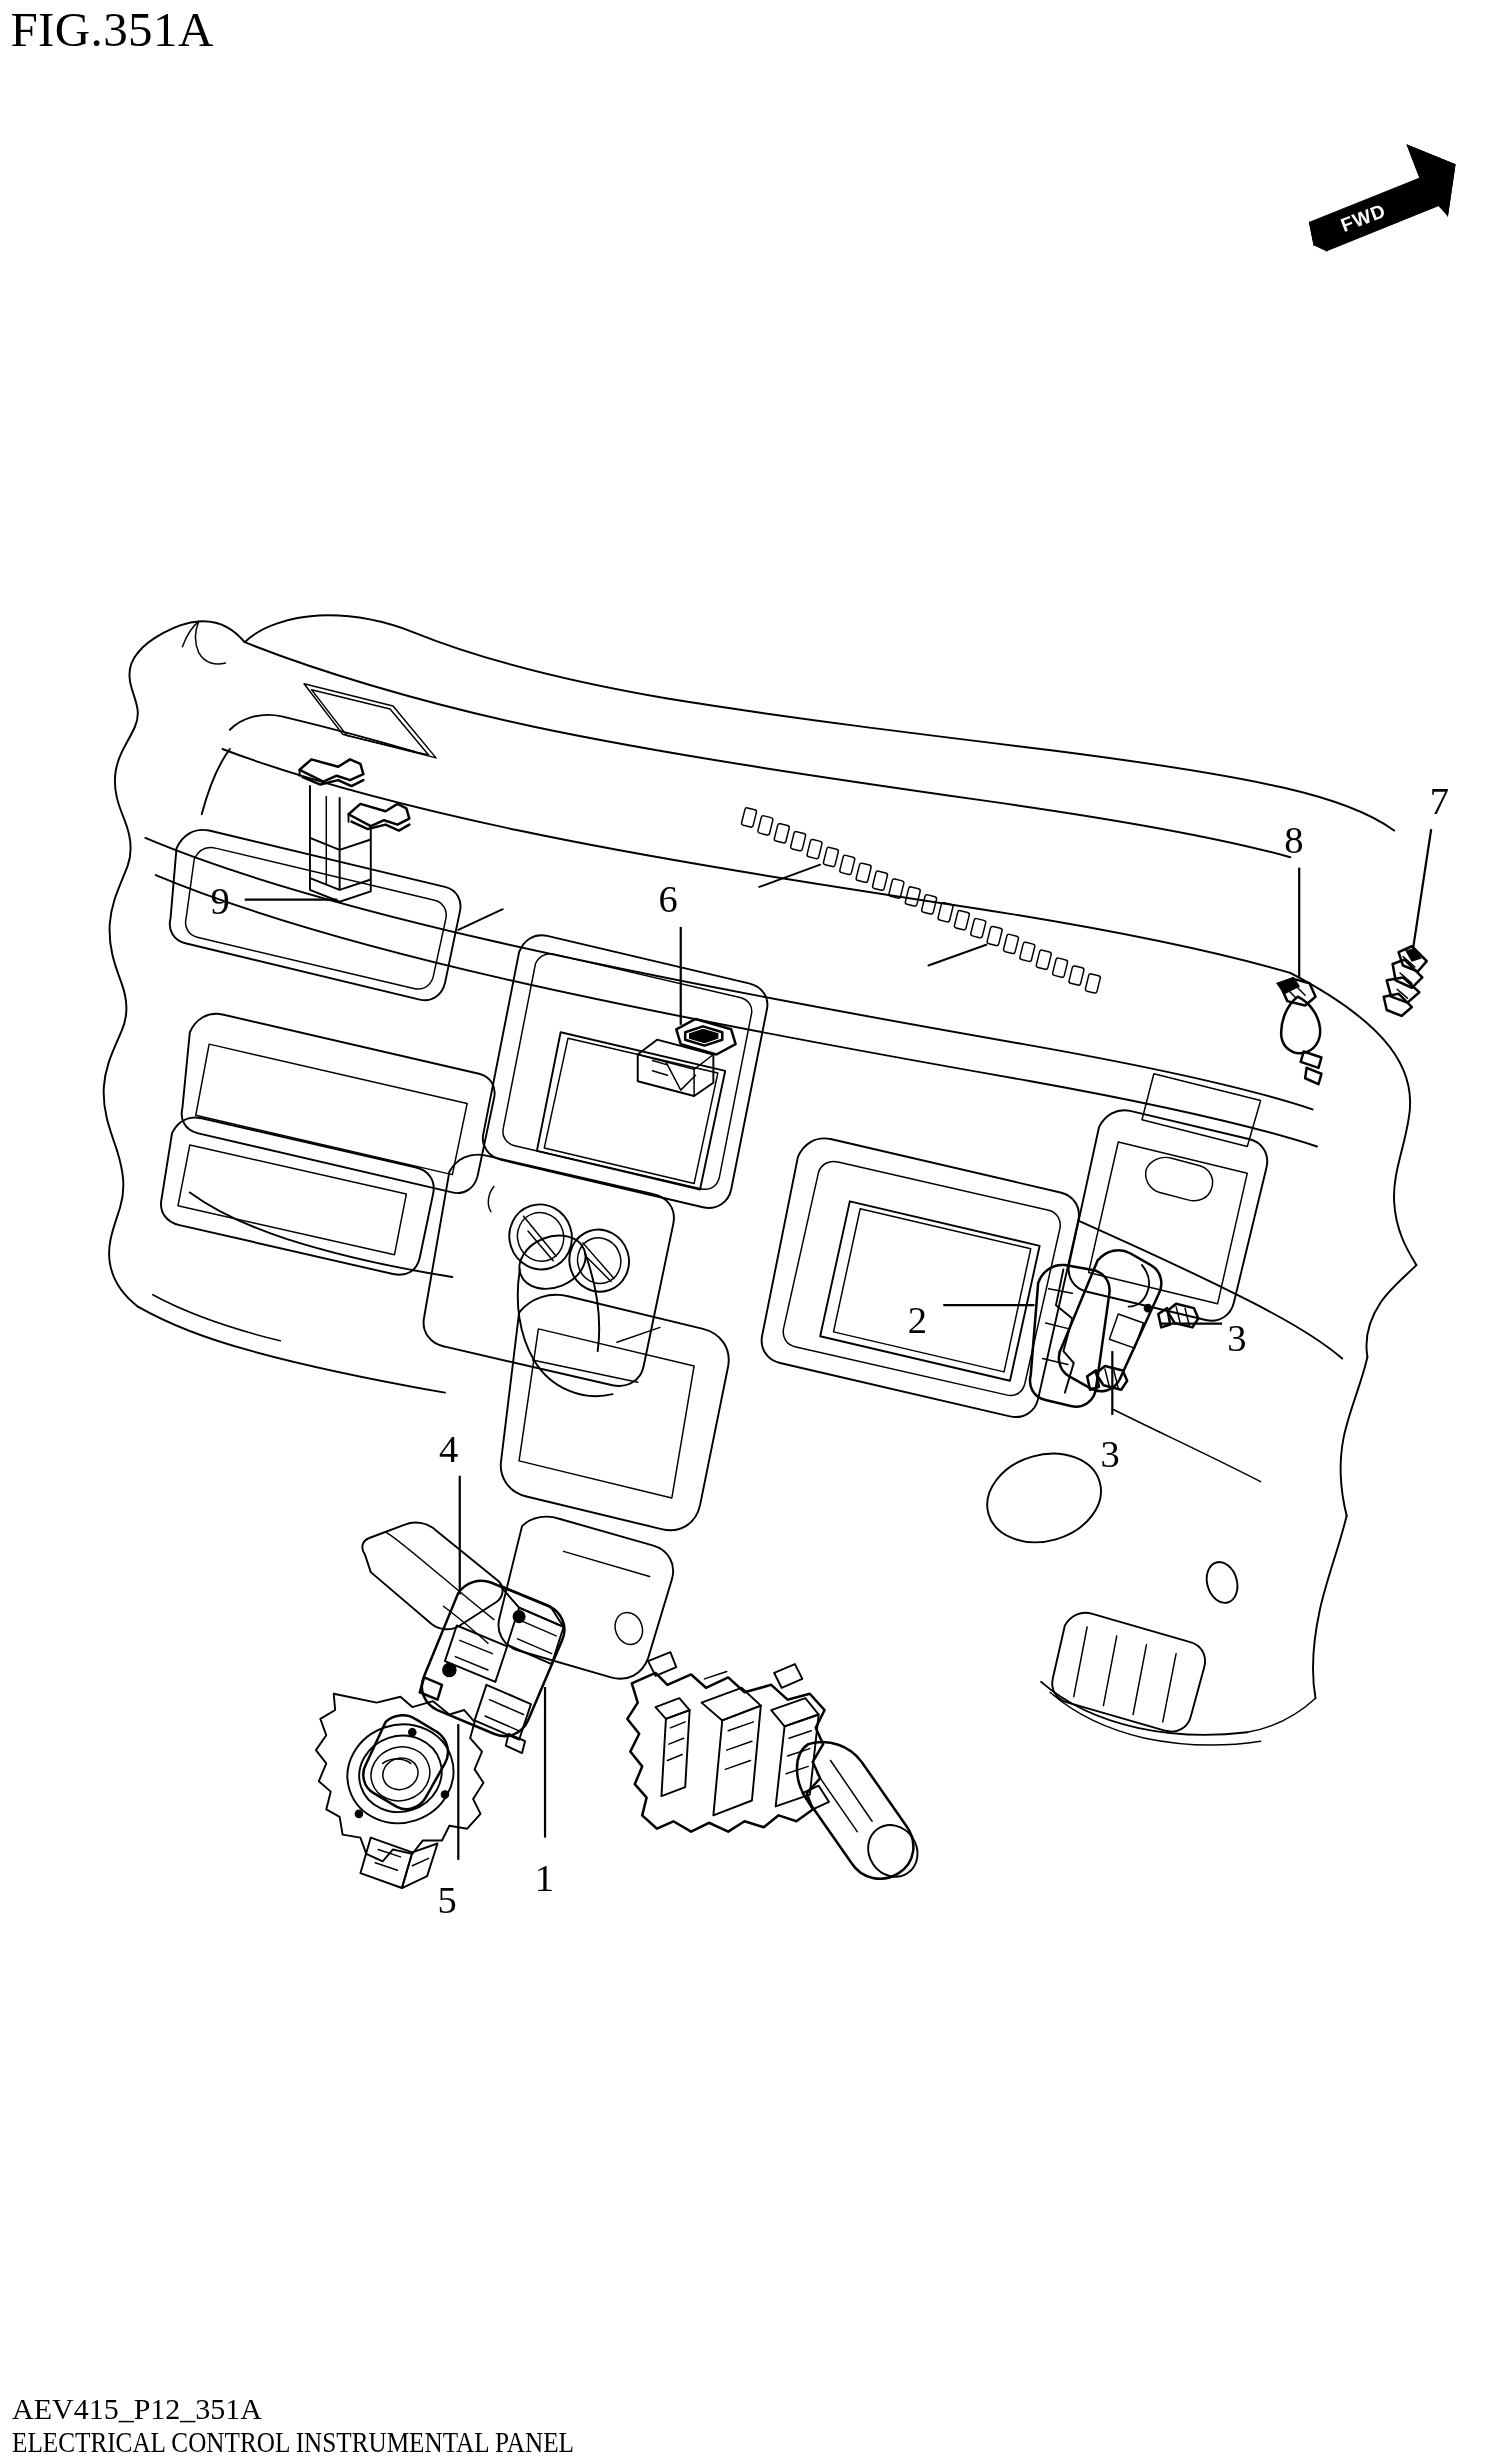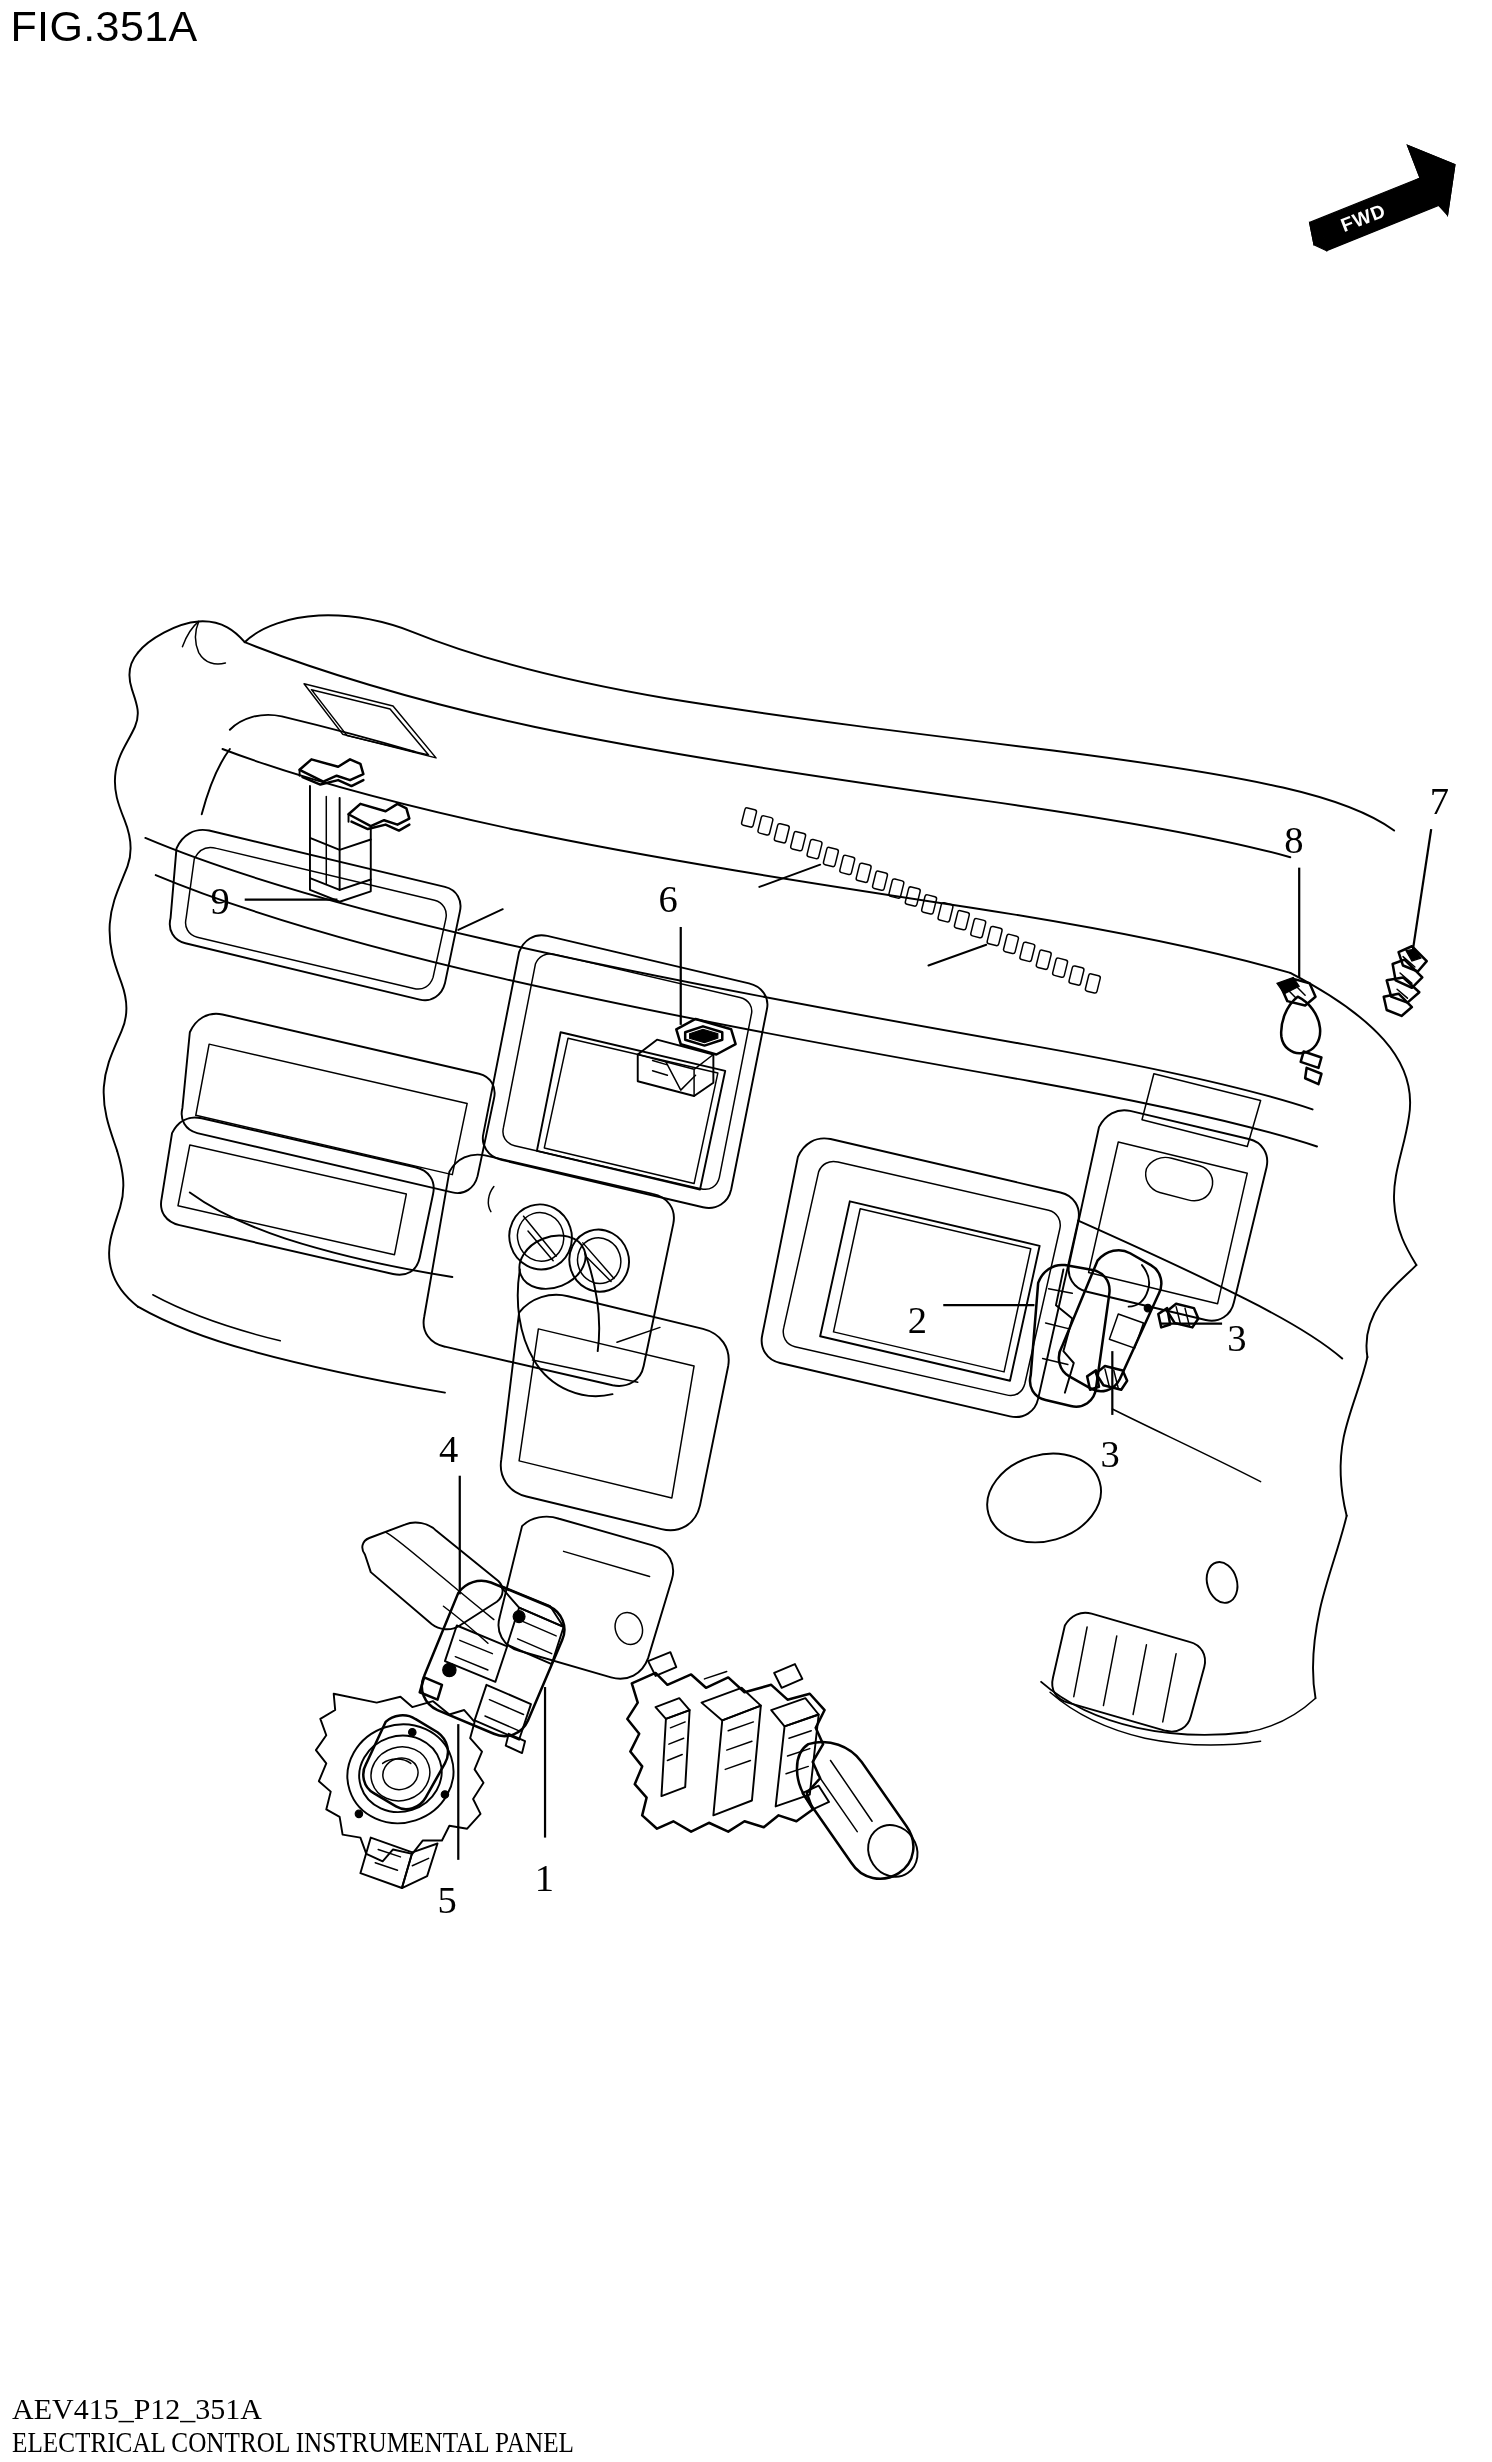--- a/index.html
+++ b/index.html
@@ -1,19 +1,19 @@
 <!DOCTYPE html>
 <html style="font-size:12px"><head>
 <meta charset="utf-8">
 <style>
   html,body{margin:0;padding:0;background:#ffffff;}
   body{width:1492px;height:2462px;position:relative;overflow:hidden;
        font-family:"Liberation Serif","DejaVu Serif",serif;color:#000;}
-  #fig-title{position:absolute;left:10.4px;top:4.5px;font-size:43px;line-height:1;
-             letter-spacing:0.4px;font-family:Liberation Sans, sans-serif;}
+  #fig-title{position:absolute;left:10.4px;top:4.5px;font-size:49px;line-height:1;
+             letter-spacing:0.4px;font-family:Liberation Serif, serif;}
   #footer{position:absolute;left:12px;bottom:3px;width:1038px;}
   #footer .code{font-size:30px;line-height:1.12;font-family:"Liberation Serif",serif;}
   #footer .caption{font-size:30px;line-height:1.12;font-family:"Liberation Serif",serif;
                    transform:scaleX(.84);transform-origin:left center;white-space:nowrap;}
   #canvas{position:absolute;left:0;top:0;width:1492px;height:2462px;}
   svg{display:block;}
   .ln{fill:none;stroke:#000;stroke-width:2.6;stroke-linecap:round;stroke-linejoin:round;}
   .ln-t{fill:none;stroke:#000;stroke-width:2.0;stroke-linecap:round;stroke-linejoin:round;}
   .ln-h{fill:none;stroke:#000;stroke-width:3.4;stroke-linecap:round;stroke-linejoin:round;}
   .fillk{fill:#000;stroke:#000;stroke-width:1.6;}

